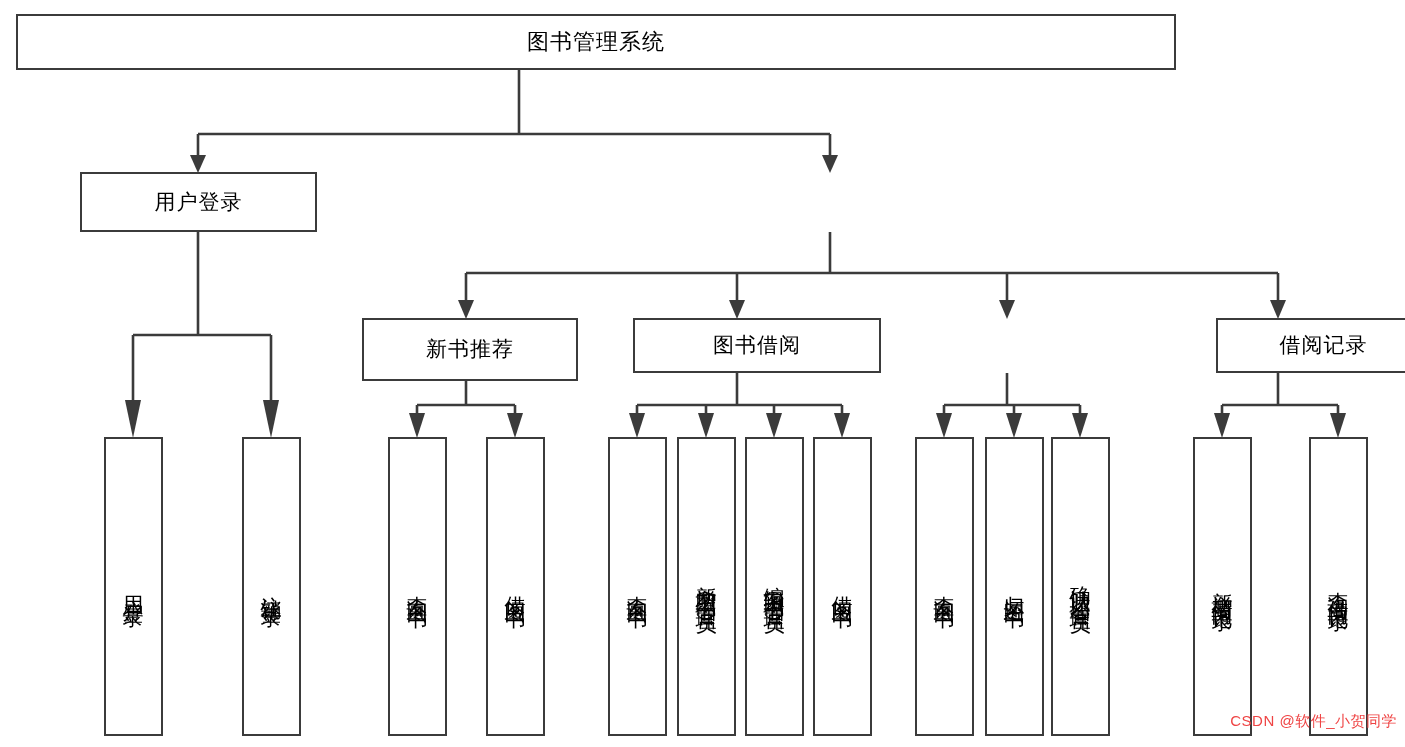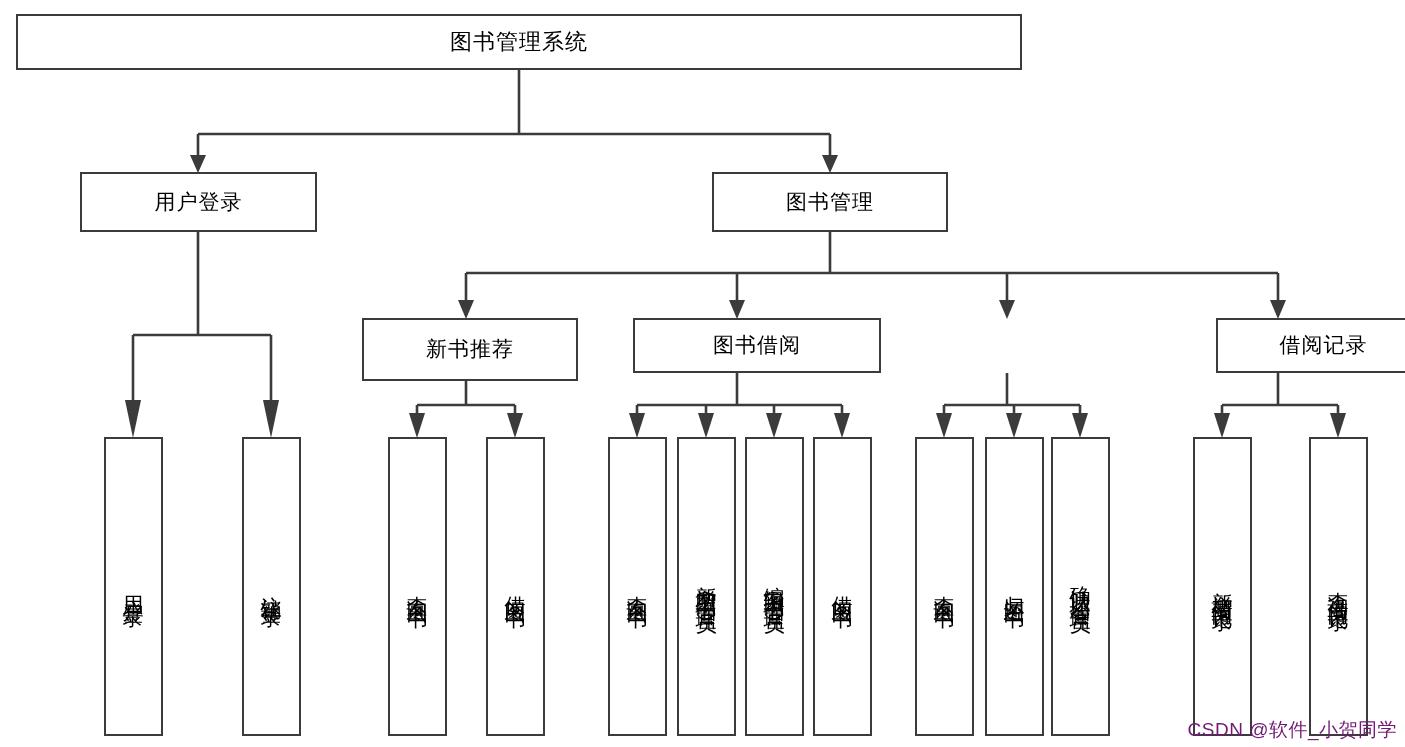--- a/index.html
+++ b/index.html
@@ -65,23 +65,23 @@
     stroke-width: 2.6;
     fill: none;
   }
   #wires polygon {
     fill: #3b3b3b;
   }
   
   .watermark {
     position: absolute;
     right: 8px;
-    bottom: 4px;
-    font-size: 19px;
-    color: #701a75;
+    bottom: 16px;
+    font-size: 15px;
+    color: #ef4444;
     white-space: nowrap;
     letter-spacing: 0.5px;
   }
 </style>
 </head>
 <body>
 
 <div id="canvas">
 
   <svg id="wires" viewBox="0 0 1405 747" xmlns="http://www.w3.org/2000/svg">
@@ -141,30 +141,27 @@
     <polygon points="1072,413 1088,413 1080,438"></polygon>
 
     <line x1="1278" y1="373" x2="1278" y2="405"></line>
     <line x1="1222" y1="405" x2="1338" y2="405"></line>
     <line x1="1222" y1="405" x2="1222" y2="420"></line>
     <polygon points="1214,413 1230,413 1222,438"></polygon>
     <line x1="1338" y1="405" x2="1338" y2="420"></line>
     <polygon points="1330,413 1346,413 1338,438"></polygon>
   </svg>
 
-  <div class="node horiz root" style="left:16px; top:14px; width:1006px; height:56px;">
+  <div class="node horiz root" style="left:16px; top:14px; width:1160px; height:56px;">
     <span>图书管理系统</span>
   </div>
 
   <div class="node horiz" style="left:80px; top:172px; width:237px; height:60px;">
     <span>用户登录</span>
   </div>
-  <div class="node horiz" style="left:712px; top:172px; width:236px; height:60px;">
-    <span>图书管理</span>
-  </div>
 
   <div class="node horiz" style="left:362px; top:318px; width:216px; height:63px;">
     <span>新书推荐</span>
   </div>
   <div class="node horiz" style="left:633px; top:318px; width:248px; height:55px;">
     <span>图书借阅</span>
   </div>
   <div class="node horiz" style="left:1171px; top:318px; width:215px; height:55px;margin-left:45px;">
     <span>借阅记录</span>
   </div>

